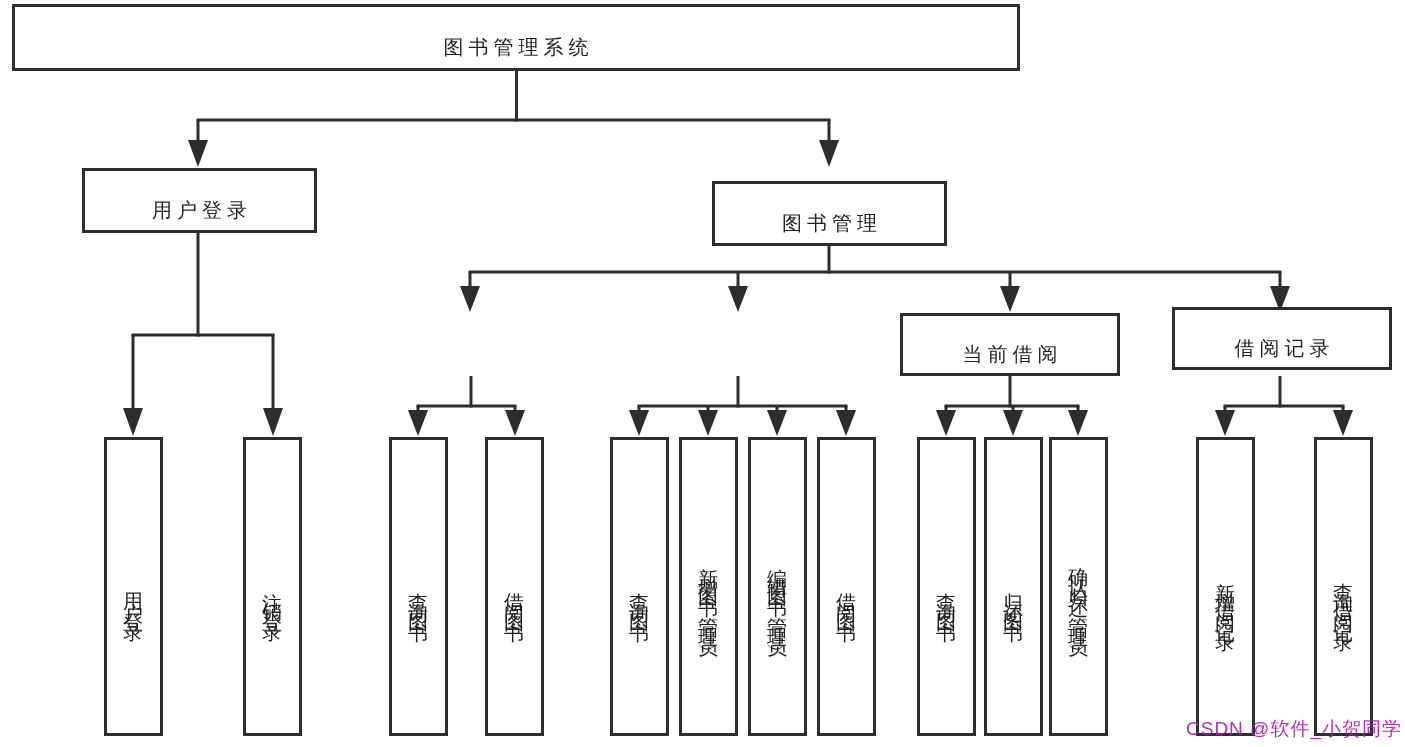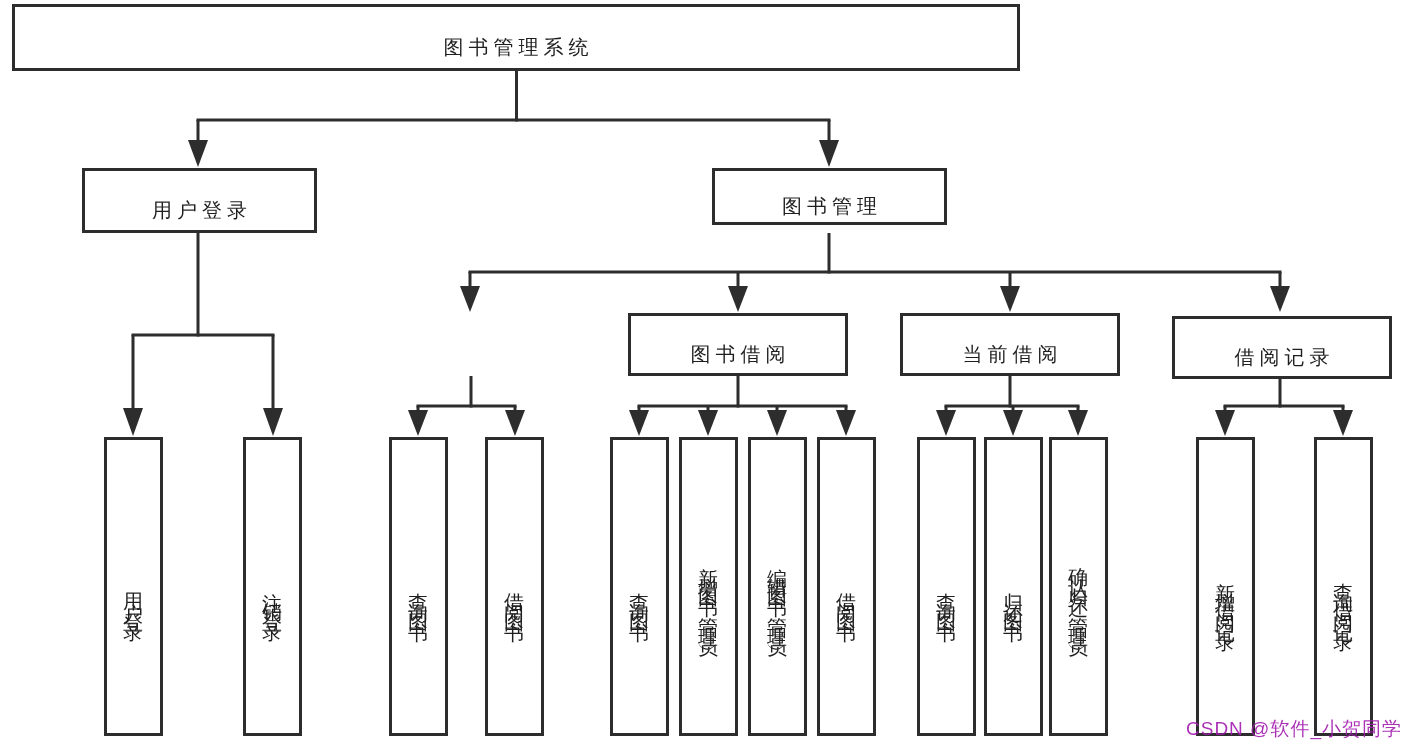--- a/index.html
+++ b/index.html
@@ -94,31 +94,28 @@
     <polygon points="1333,410 1353,410 1343,436" stroke="none"></polygon>
   </svg>
 
   <div class="box" style="left:12px;top:4px;width:1008px;height:67px">
     <span class="lbl">图书管理系统</span>
   </div>
 
   <div class="box" style="left:82px;top:168px;width:235px;height:65px">
     <span class="lbl">用户登录</span>
   </div>
-  <div class="box" style="left:712px;top:168px;width:235px;height:57px">
+  <div class="box" style="left:712px;top:181px;width:235px;height:65px">
     <span class="lbl">图书管理</span>
   </div>
 
-  <div class="box" style="left:628px;top:313px;width:220px;height:63px">
-    <span class="lbl">图书借阅</span>
-  </div>
   <div class="box" style="left:900px;top:313px;width:220px;height:63px">
     <span class="lbl">当前借阅</span>
   </div>
-  <div class="box" style="left:1172px;top:316px;width:220px;height:63px">
+  <div class="box" style="left:1172px;top:307px;width:220px;height:63px">
     <span class="lbl">借阅记录</span>
   </div>
 
   <div class="box vbox" style="left:104px;top:437px;width:59px;height:299px">
     <span class="lbl">用户登录</span>
   </div>
   <div class="box vbox" style="left:243px;top:437px;width:59px;height:299px">
     <span class="lbl">注销登录</span>
   </div>
 

